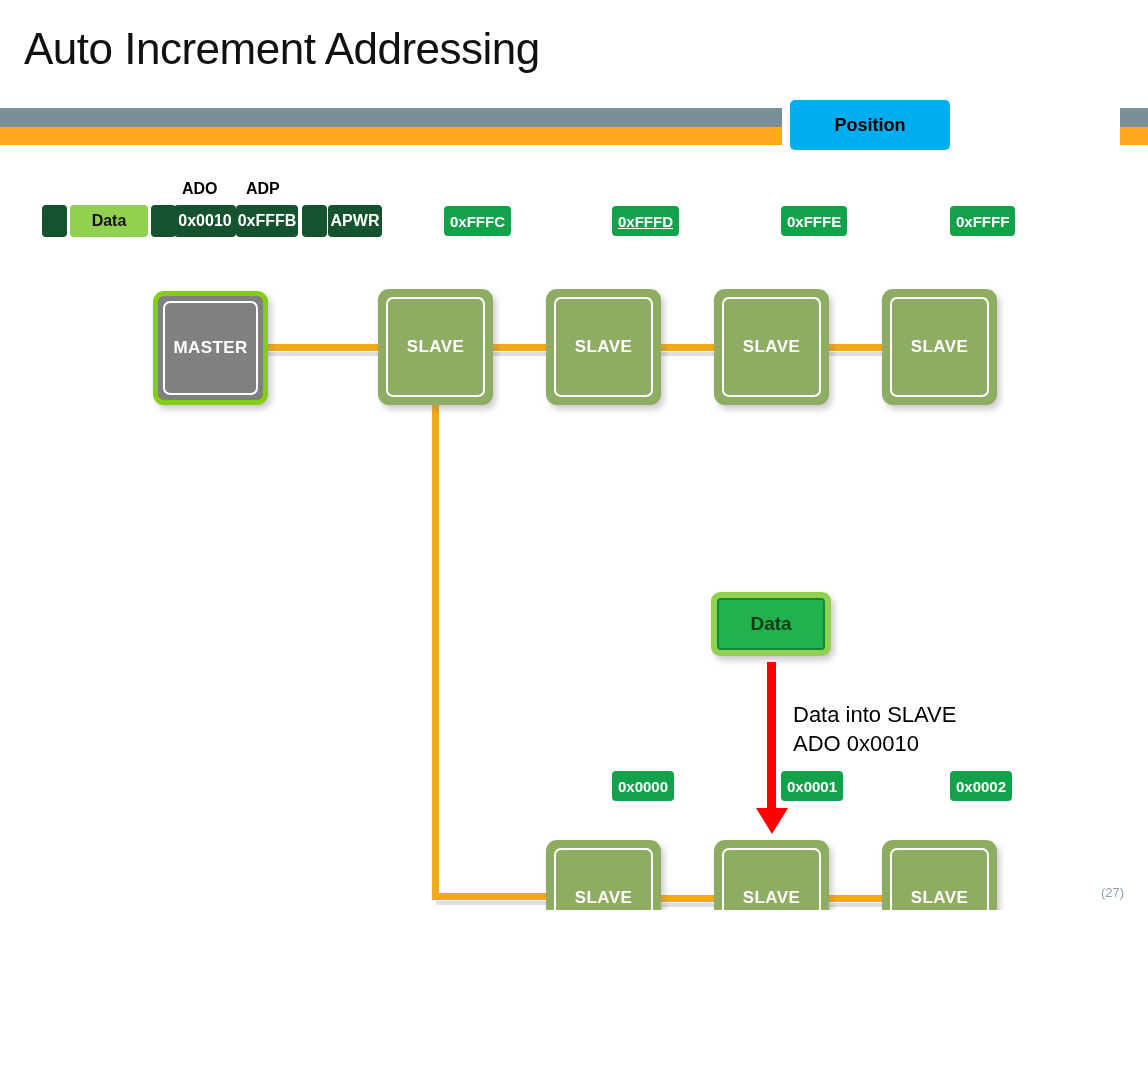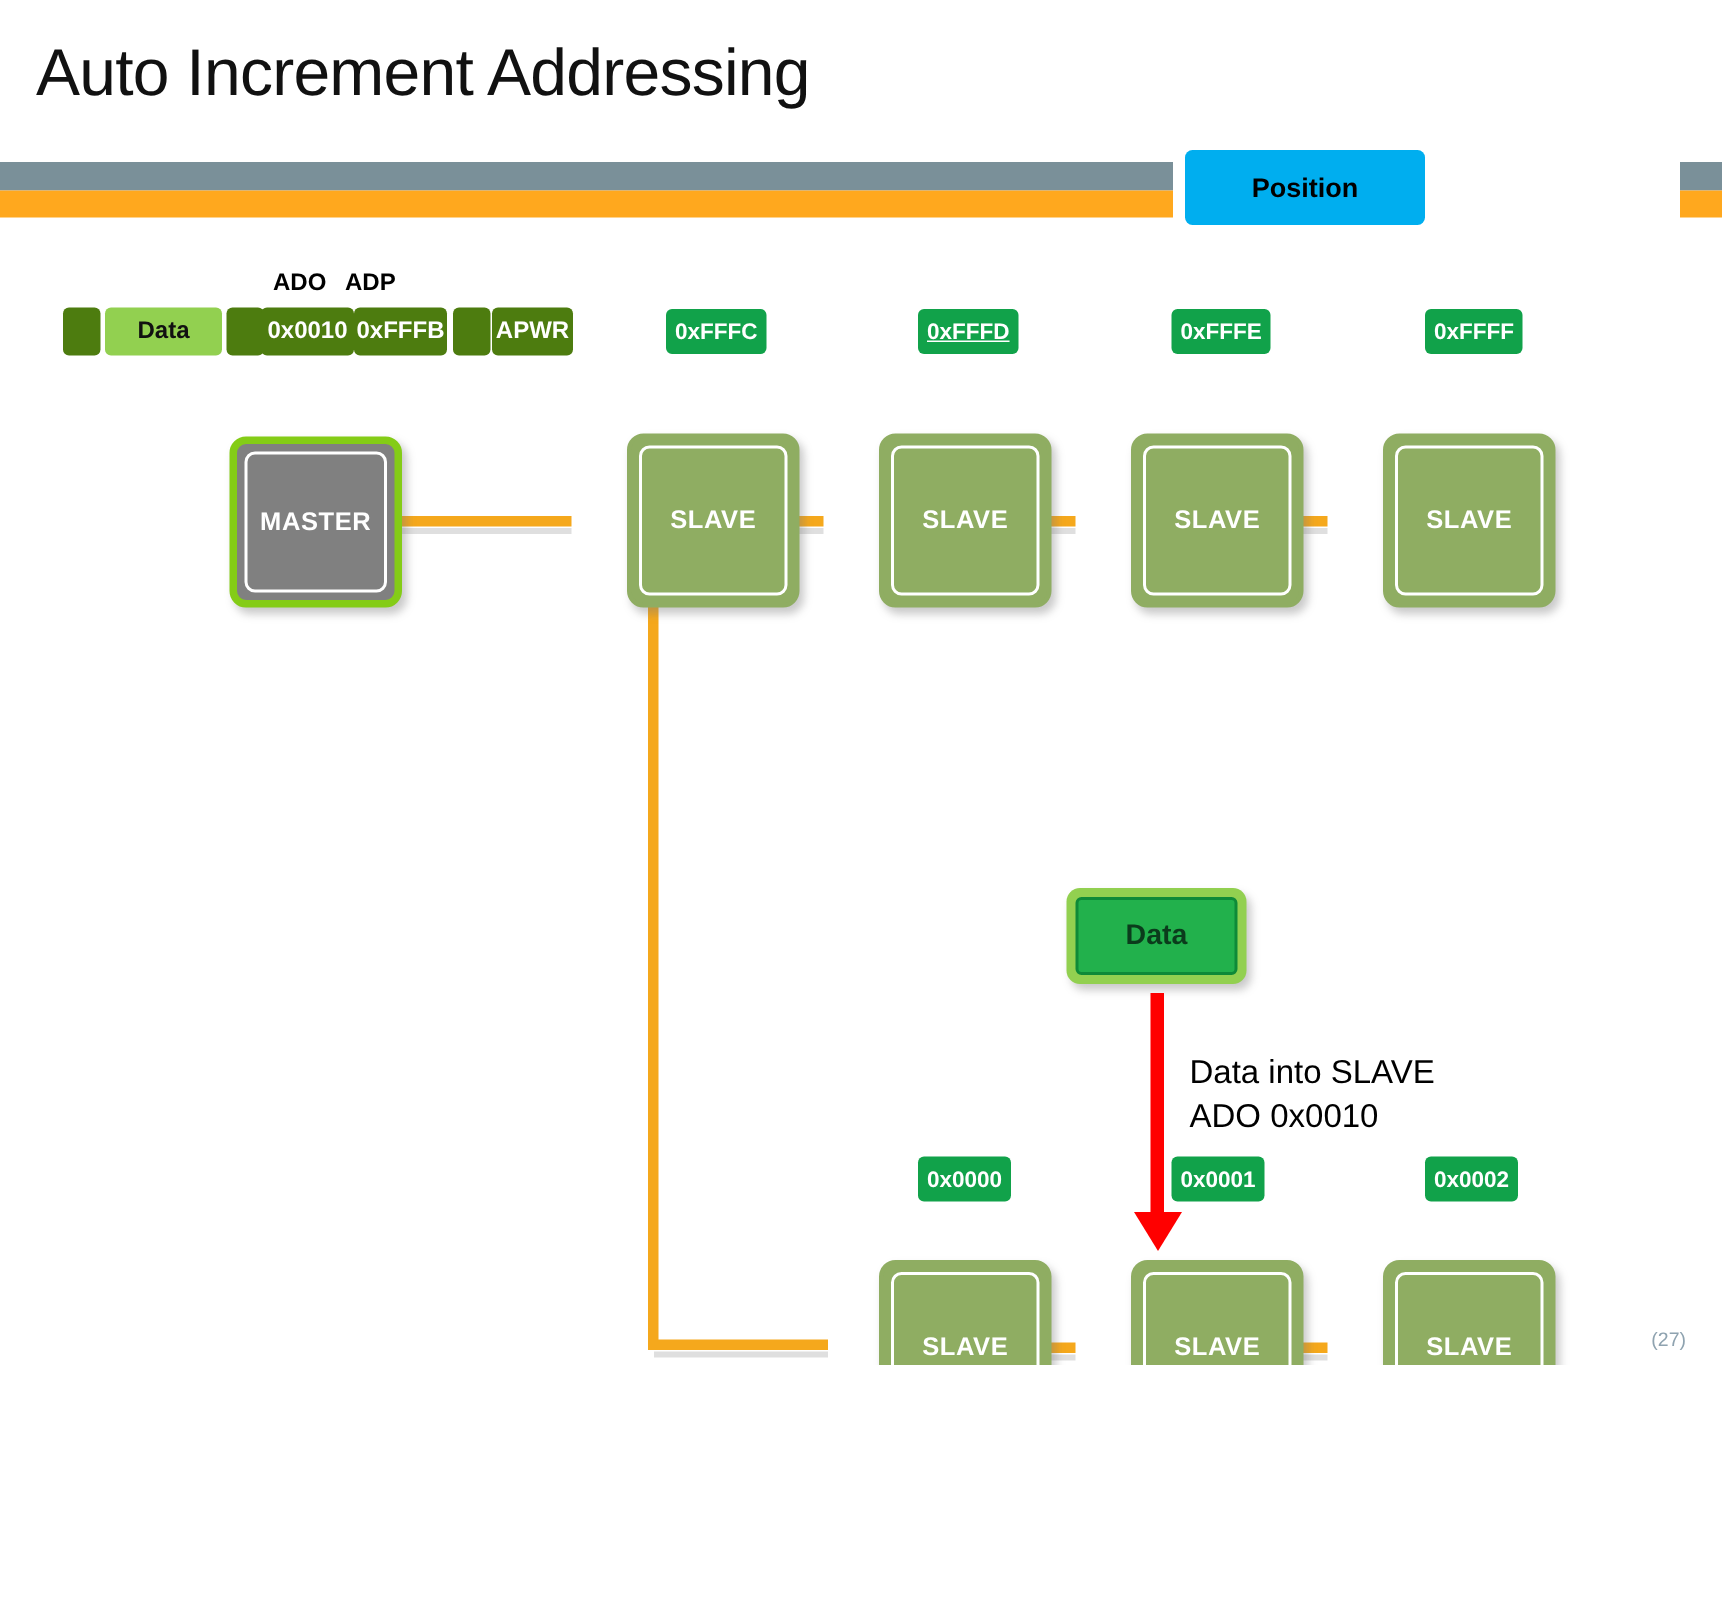--- a/index.html
+++ b/index.html
@@ -70,21 +70,21 @@
     top: 205px;
     height: 32px;
     border-radius: 4px;
     display: flex;
     align-items: center;
     justify-content: center;
     font-size: 16px;
     font-weight: bold;
     white-space: nowrap;
   }
-  .tel-dark  { background: #4d7c0f; color: #ffffff; }
+  .tel-dark  { background: #14532d; color: #ffffff; }
   .tel-light { background: #92D050; color: #111111; }
 
   .tel-cap-label {
     position: absolute;
     top: 180px;
     font-size: 16px;
     font-weight: bold;
     color: #000000;
     white-space: nowrap;
   }
@@ -142,21 +142,21 @@
   }
   .node-label {
     position: relative;
     z-index: 2;
     color: #ffffff;
     font-size: 17px;
     font-weight: bold;
     letter-spacing: 0.4px;
   }
   .node-master { background: #808080; border: 5px solid #84cc16; }
-  .node-slave  { background: #8FAD62; border: 3px solid #8FAD62; margin-left: 40px; }
+  .node-slave  { background: #8FAD62; border: 3px solid #8FAD62; }
 
   
   #data-box {
     position: absolute;
     box-sizing: border-box;
     background: #92D050;
     border-radius: 9px;
     box-shadow: 3px 4px 6px rgba(120,120,120,0.40);
     display: flex;
     align-items: center;
@@ -220,21 +220,21 @@
   <div id="bar-orange-left" class="bar-orange"></div>
   <div id="bar-gray-right" class="bar-gray"></div>
   <div id="bar-orange-right" class="bar-orange"></div>
 
   <div id="btn-position" class="hdr-btn">
     <span>Position</span>
   </div>
 
   <div id="telegram-captions">
       <div class="tel-cap-label" style="left: 182px;">ADO</div>
-      <div class="tel-cap-label" style="left: 230px;">ADP</div>
+      <div class="tel-cap-label" style="left: 246px;">ADP</div>
     </div>
   <div id="telegram-row">
       <div class="tel-seg tel-dark" style="left: 42px; width: 25px;"></div>
       <div class="tel-seg tel-light" style="left: 70px; width: 78px;">Data</div>
       <div class="tel-seg tel-dark" style="left: 151px; width: 25px;"></div>
       <div class="tel-seg tel-dark" style="left: 174px; width: 62px;">0x0010</div>
       <div class="tel-seg tel-dark" style="left: 236px; width: 62px;">0xFFFB</div>
       <div class="tel-seg tel-dark" style="left: 302px; width: 25px;"></div>
       <div class="tel-seg tel-dark" style="left: 328px; width: 54px;">APWR</div>
     </div>

